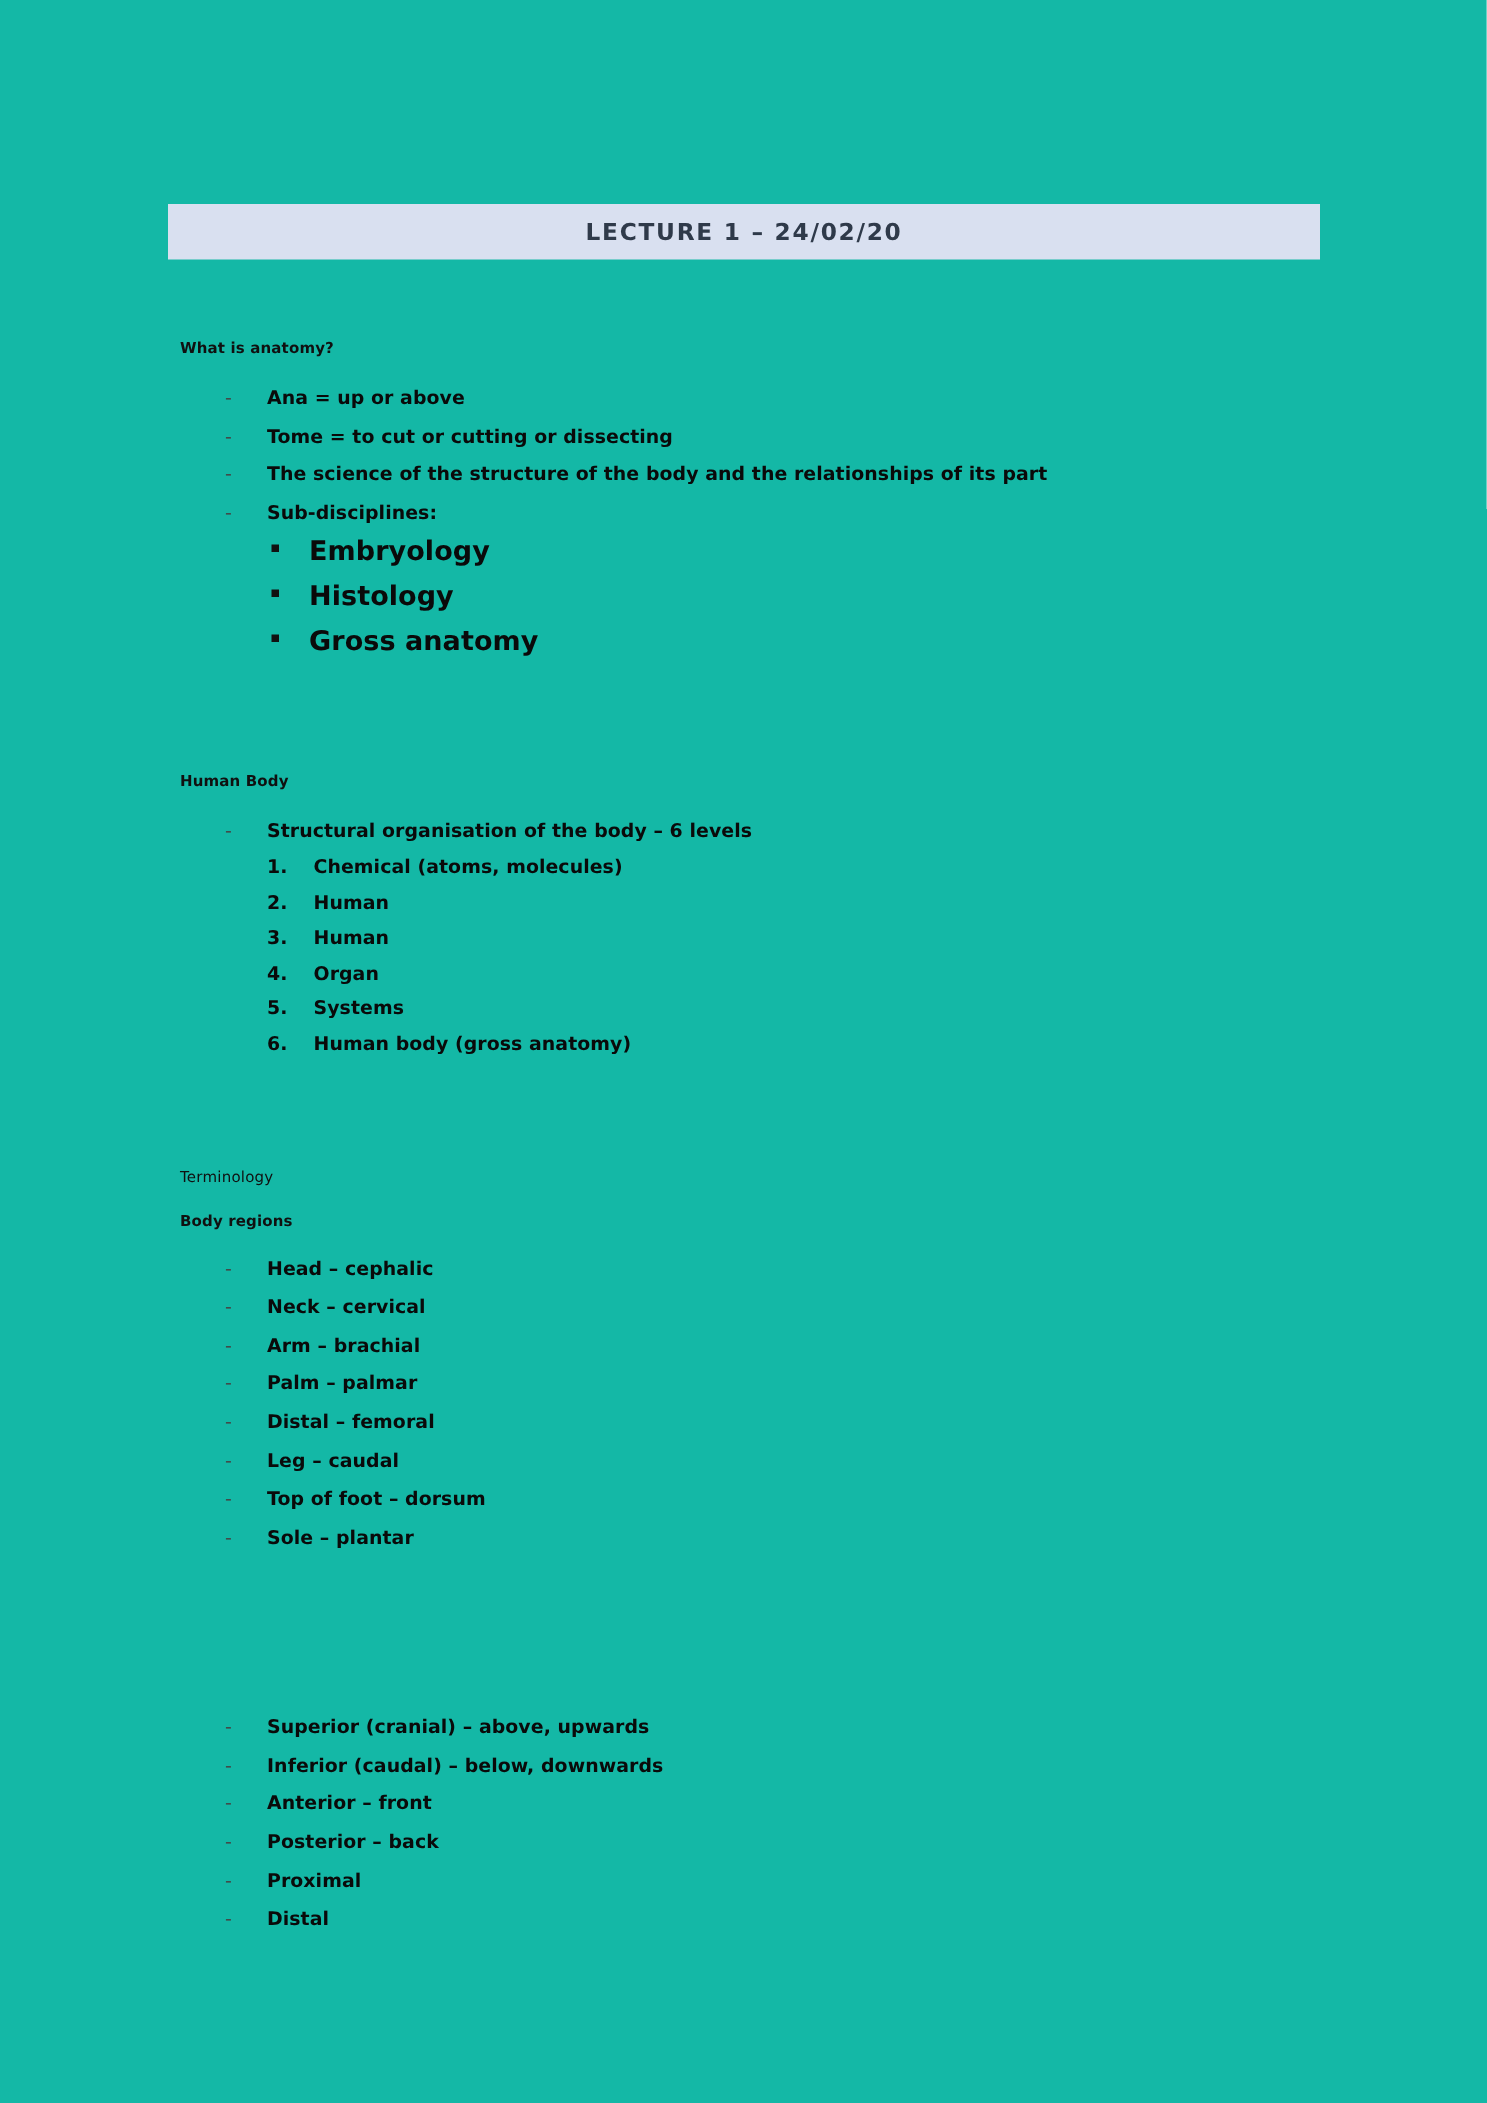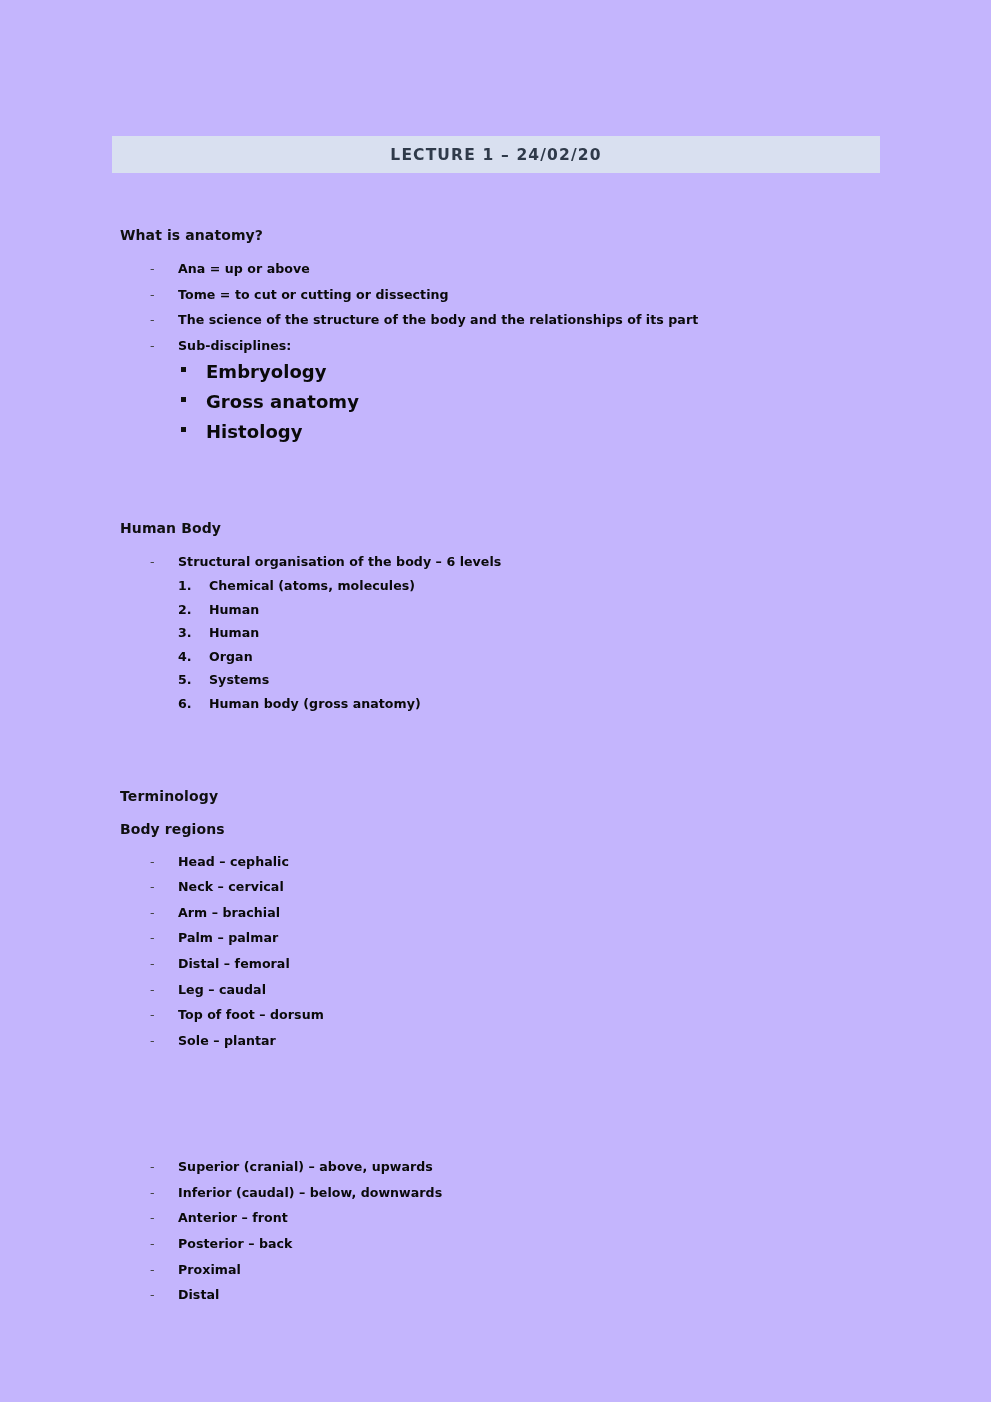--- a/index.html
+++ b/index.html
@@ -14,21 +14,21 @@
     position: relative;
     font-family: "DejaVu Sans", "Liberation Sans", sans-serif;
     color: #000000;
     overflow: hidden;
   }
   .page {
     position: absolute;
     top: 0; left: 0;
     width: 991px;
     height: 1402px;
-    background: #c4b5fd;
+    background: #14b8a6;
   }
 
   
   .banner {
     position: absolute;
     left: 112px;
     top: 136px;
     width: 768px;
     height: 37px;
     background: #d9e0f0;
@@ -48,29 +48,29 @@
   .content {
     position: absolute;
     left: 120px;
     top: 228px;
     width: 800px;
   }
 
   .section { margin: 0; }
 
   .section-heading {
-    font-size: 14px;
+    font-size: 10px;
     font-weight: 700;
     color: #101010;
     line-height: 1.0;
     margin: 0;
     letter-spacing: 0.1px;
   }
   .section-heading.strong {
-    font-weight: 700;
+    font-weight: 400;
     letter-spacing: 0.15px;
   }
 
   
   ul.lvl1, ol.lvl2, ul.lvl2 {
     list-style: none;
     margin: 0;
     padding: 0;
   }
 
@@ -177,25 +177,25 @@
         <li class="has-children">
           <span class="marker-dash">-</span>
           <span>Sub-disciplines:</span>
           <ul class="lvl2">
             <li>
               <span class="marker-square"></span>
               <span>Embryology</span>
             </li>
             <li>
               <span class="marker-square"></span>
+              <span>Histology</span>
+            </li>
+            <li>
+              <span class="marker-square"></span>
               <span>Gross anatomy</span>
-            </li>
-            <li>
-              <span class="marker-square"></span>
-              <span>Histology</span>
             </li>
           </ul>
         </li>
       </ul>
     </div>
 
     <div class="sec-gap-lg"></div>
 
     <div class="section">
       <div class="section-heading">Human Body</div>

